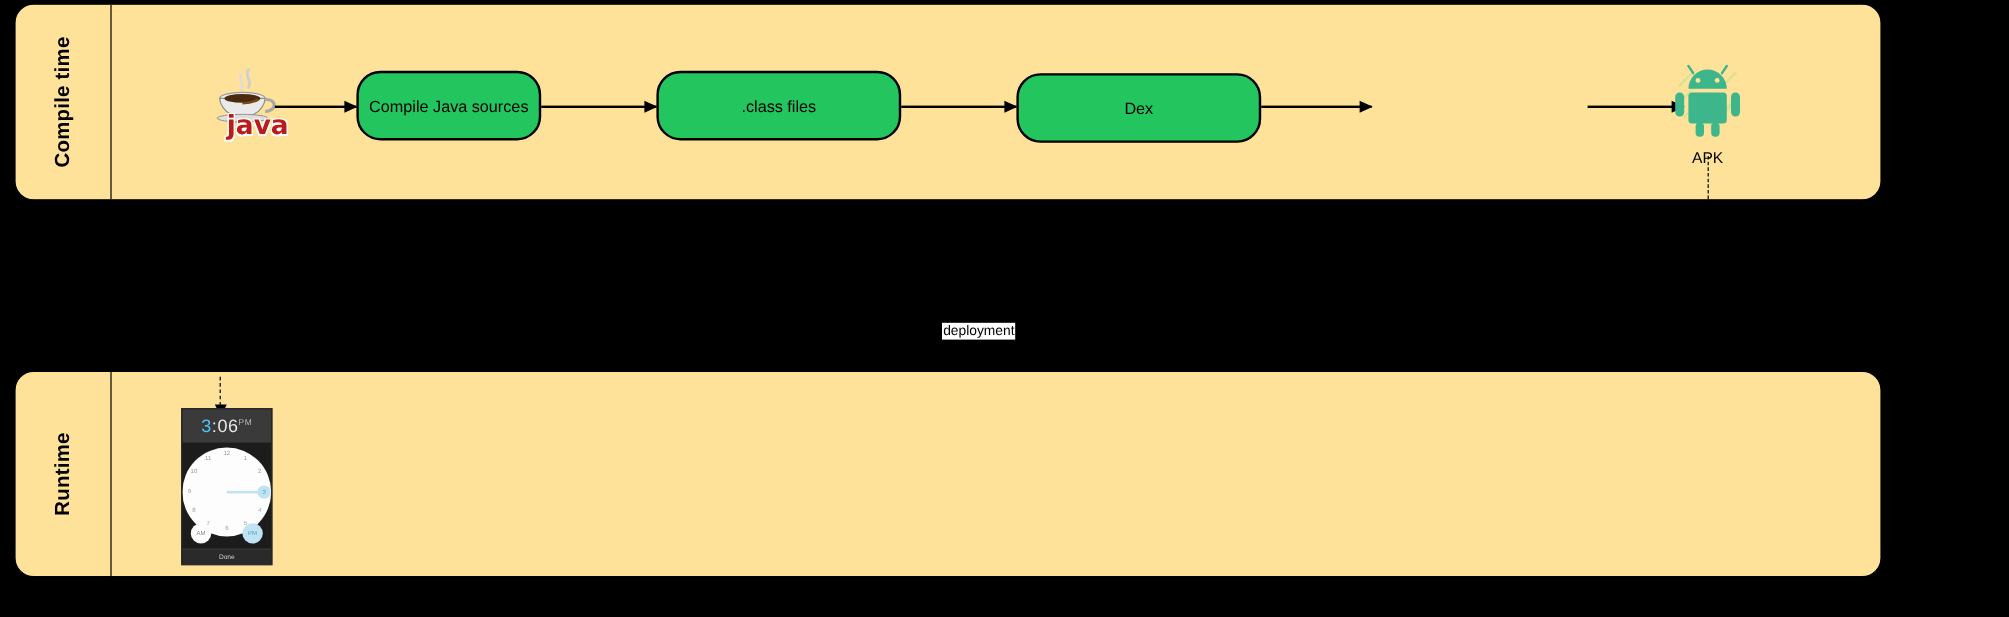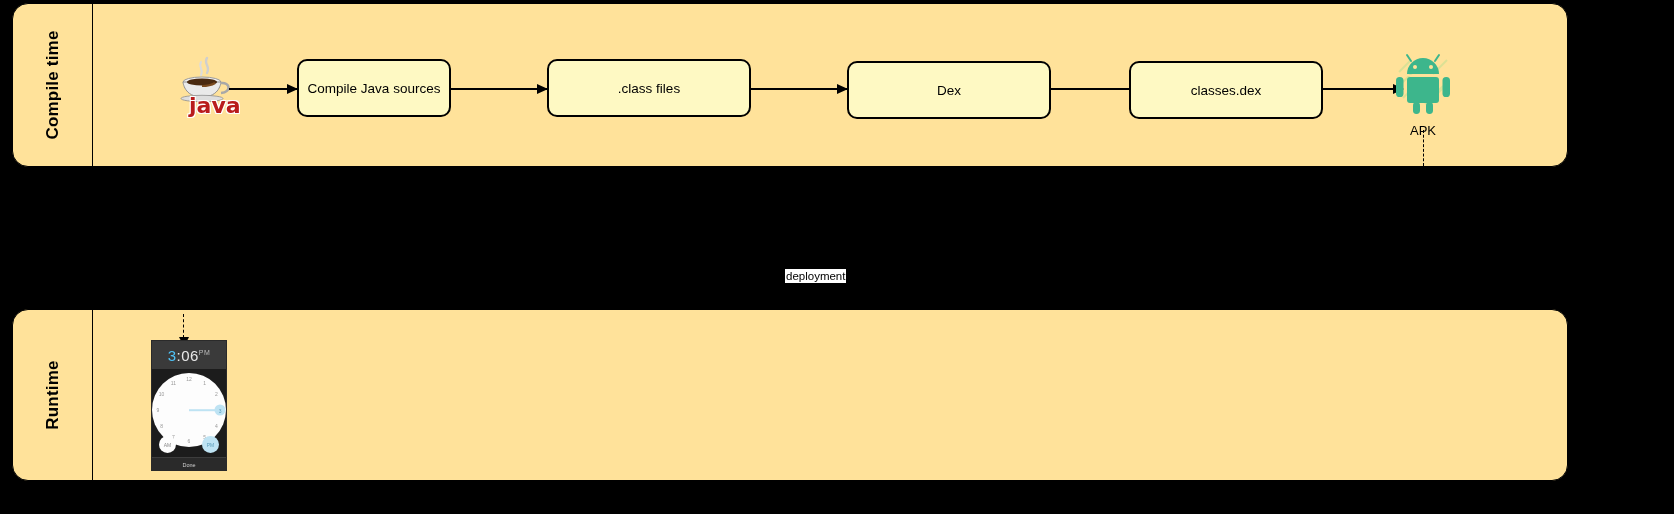--- a/index.html
+++ b/index.html
@@ -37,23 +37,23 @@
     letter-spacing: .2px;
   }
   .lane-body { position: relative; flex: 1 1 auto; }
 
   #lane-compile { left: 12px; top: 3px; width: 1556px; height: 164px; }
   #lane-runtime { left: 12px; top: 309px; width: 1556px; height: 172px; }
 
   
   .pbox {
     position: absolute;
-    background: #fef9c3;
+    background: #22c55e;
     border: 2px solid #000;
-    border-radius: 10px;
+    border-radius: 20px;
     display: flex;
     align-items: center;
     justify-content: center;
     font-size: 13.5px;
     color: #000;
     text-align: center;
     padding: 0 6px;
   }
 
   
@@ -194,23 +194,20 @@
       </div>
 
       <div class="pbox" style="left:454px; top:55px; width:204px; height:58px;">
         <span>.class files</span>
       </div>
 
       <div class="pbox" style="left:754px; top:57px; width:204px; height:58px;text-align:center;">
         <span>Dex</span>
       </div>
 
-      <div class="pbox" style="left:1036px; top:57px; width:194px; height:58px;">
-        <span>classes.dex</span>
-      </div>
 
       <div class="apk-wrap" style="left:1292px; top:48px;">
         <svg width="76" height="66" viewBox="0 0 76 66">
           <g opacity="0.18" stroke="#3DDC84" stroke-width="2">
             <line x1="14" y1="20" x2="26" y2="8"></line>
             <line x1="14" y1="34" x2="32" y2="16"></line>
             <line x1="18" y1="46" x2="36" y2="28"></line>
             <line x1="44" y1="50" x2="62" y2="32"></line>
             <line x1="48" y1="22" x2="62" y2="8"></line>
             <line x1="40" y1="52" x2="58" y2="34"></line>

